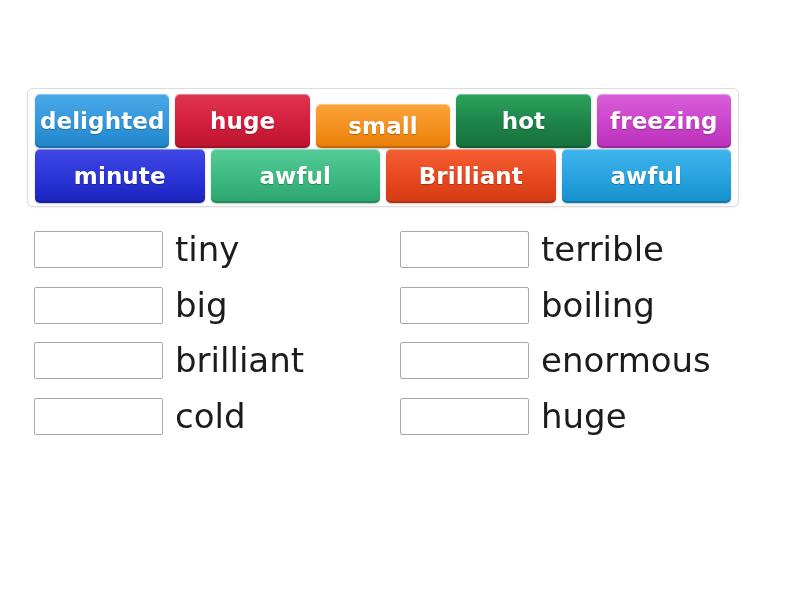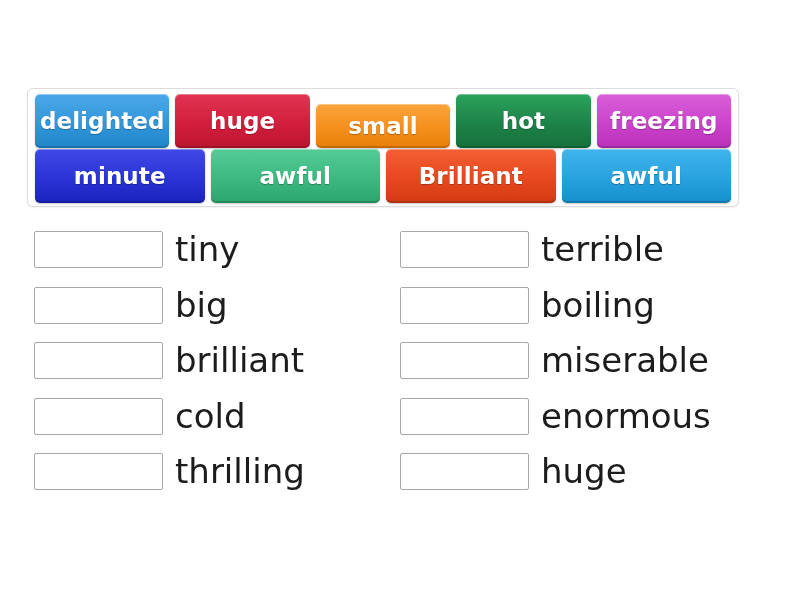--- a/index.html
+++ b/index.html
@@ -142,38 +142,30 @@
       <div class="answer-label">big</div>
     </div>
     <div class="answer-row">
       <div class="drop-slot"></div>
       <div class="answer-label">brilliant</div>
     </div>
     <div class="answer-row">
       <div class="drop-slot"></div>
       <div class="answer-label">cold</div>
     </div>
-    <div class="answer-row">
-      <div class="drop-slot"></div>
-      <div class="answer-label">thrilling</div>
-    </div>
   </div>
 
   <div class="answer-col" id="answer-col-right">
     <div class="answer-row">
       <div class="drop-slot"></div>
       <div class="answer-label">terrible</div>
     </div>
     <div class="answer-row">
       <div class="drop-slot"></div>
       <div class="answer-label">boiling</div>
-    </div>
-    <div class="answer-row">
-      <div class="drop-slot"></div>
-      <div class="answer-label">miserable</div>
     </div>
     <div class="answer-row">
       <div class="drop-slot"></div>
       <div class="answer-label">enormous</div>
     </div>
     <div class="answer-row">
       <div class="drop-slot"></div>
       <div class="answer-label">huge</div>
     </div>
   </div>

